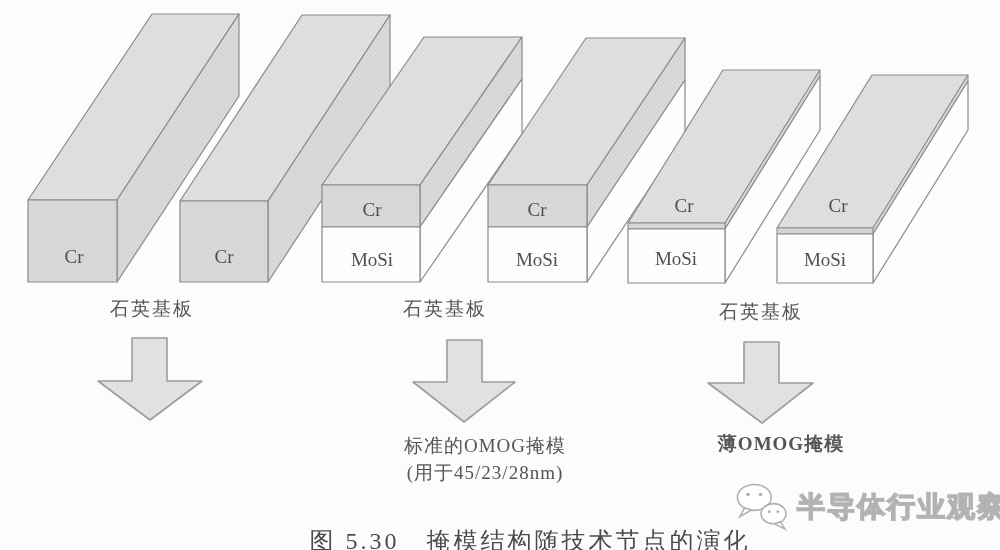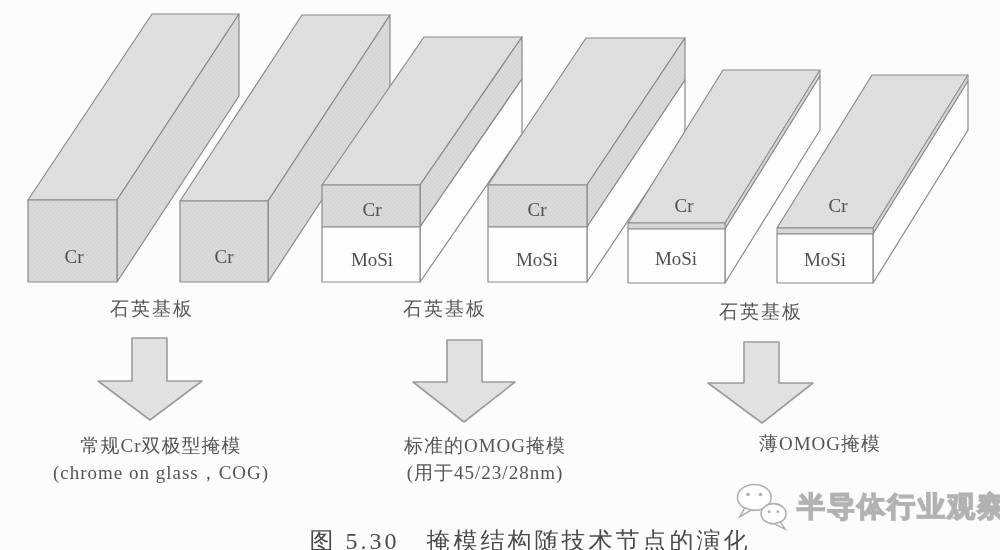--- a/index.html
+++ b/index.html
@@ -121,29 +121,25 @@
     <text class="lbl-sub" x="152" y="315">石英基板</text>
     <text class="lbl-sub" x="445" y="315">石英基板</text>
     <text class="lbl-sub" x="761" y="318">石英基板</text>
 
     <polygon class="arrow" points="132,338 167,338 167,381 202,381 150,420 98,381 132,381"></polygon>
     <polygon class="arrow" points="447,340 482,340 482,382 515,382 464,422 413,382 447,382"></polygon>
     <polygon class="arrow" points="744,342 779,342 779,383 813,383 762,423 708,383 744,383"></polygon>
   </svg>
 
   
-  <div class="col-caption" style="left:15px;top:432px;width:292px;">
-    <div>常规Cr双极型掩模</div>
-    <div>(chrome on glass，COG)</div>
-  </div>
   <div class="col-caption" style="left:355px;top:432px;width:260px;">
     <div>标准的OMOG掩模</div>
     <div>(用于45/23/28nm)</div>
   </div>
-  <div class="col-caption" style="left:694px;top:430px;width:252px;">
+  <div class="col-caption" style="left:655px;top:430px;width:252px;font-weight:bold;">
     <div>薄OMOG掩模</div>
   </div>
 
   
   <div class="fig-caption">图 5.30　掩模结构随技术节点的演化</div>
 
   
   <div class="watermark">
     <svg width="58" height="50" viewBox="0 0 60 52">
       <g stroke="#b0b0b0" stroke-width="1.6" fill="#ffffff">

